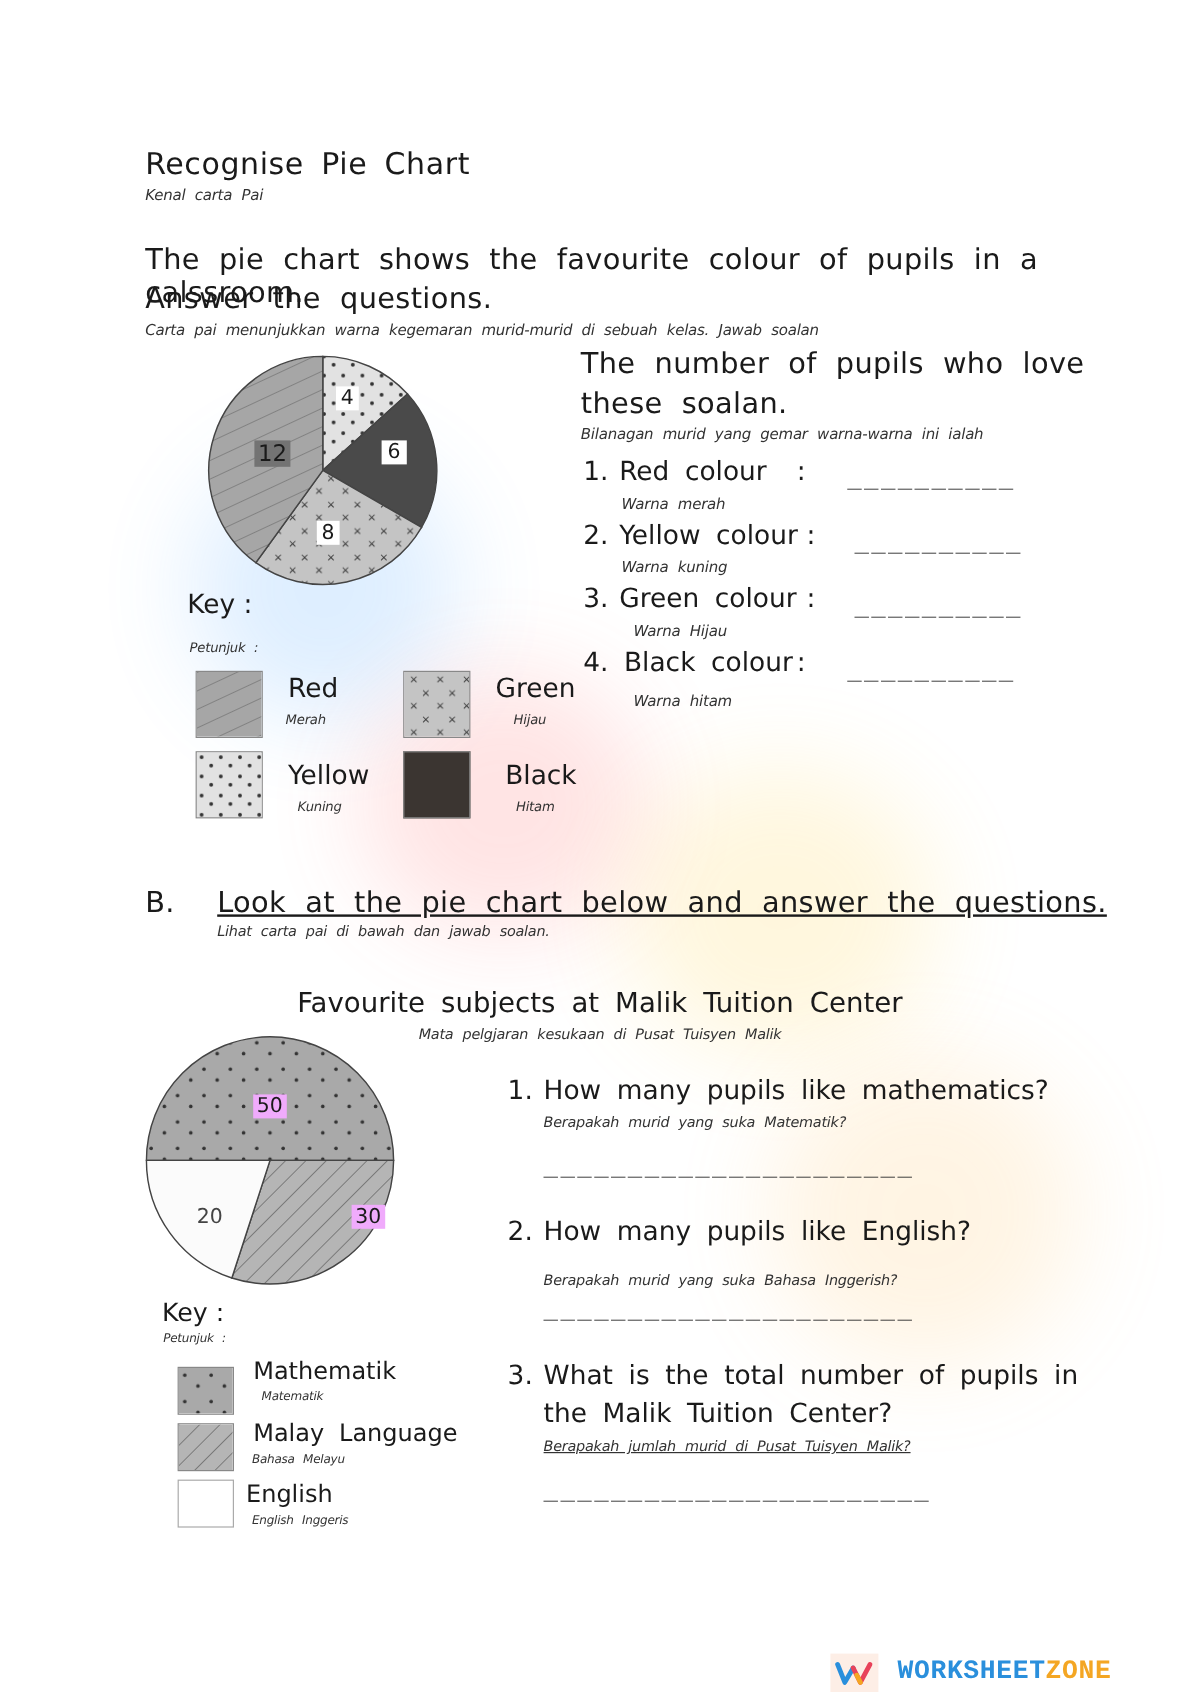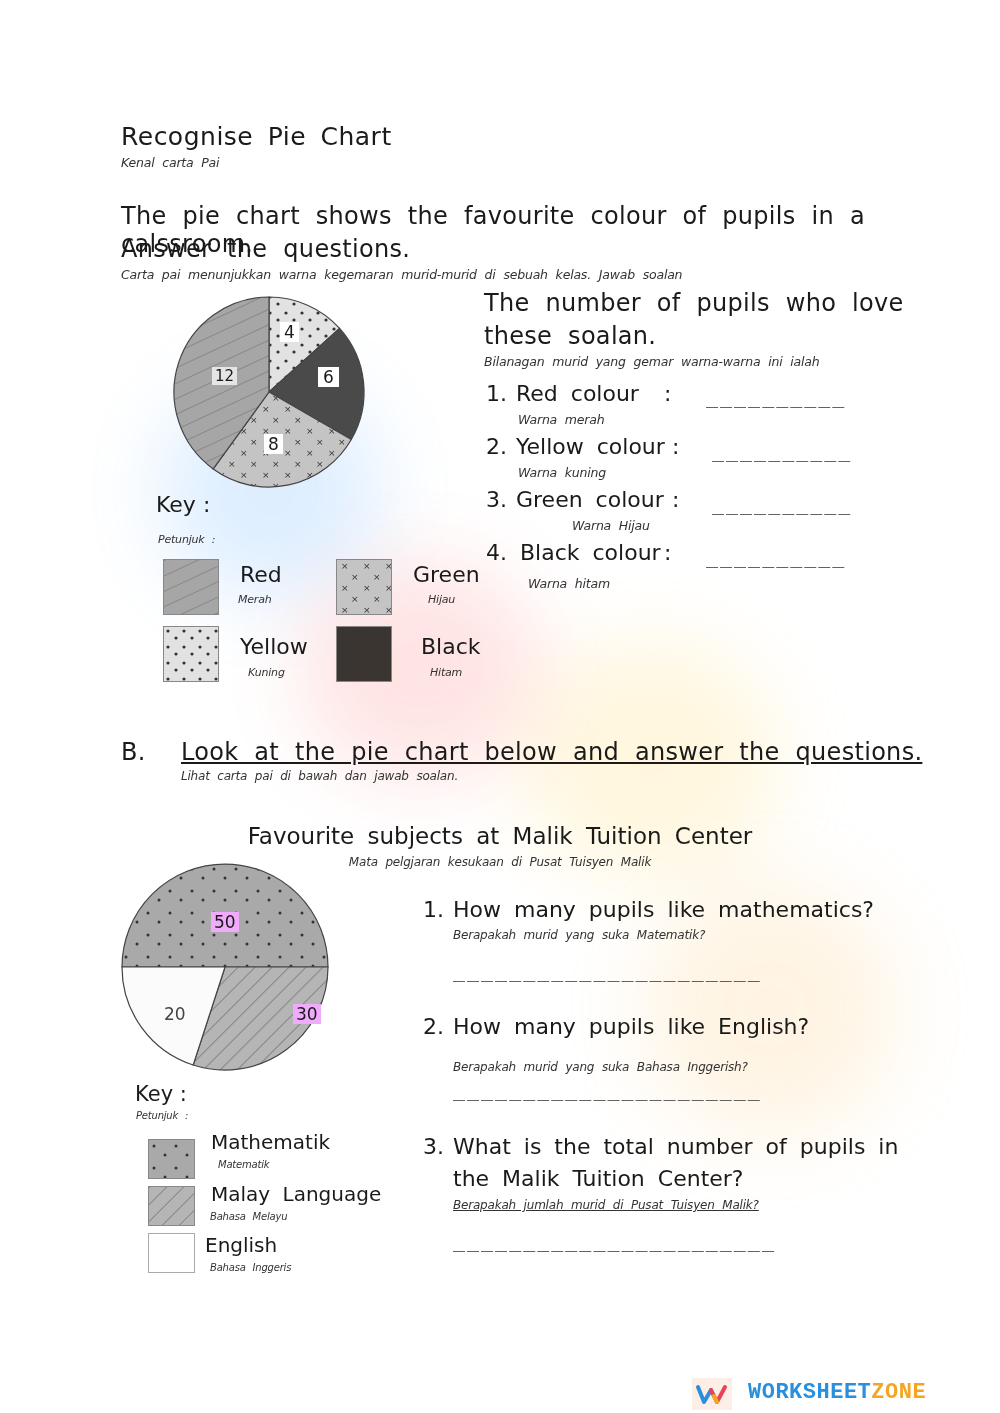--- a/index.html
+++ b/index.html
@@ -65,21 +65,21 @@
 
   <path d="M99,99 L169.6,35.4 A95,95 0 0 1 181.3,146.5 Z" fill="#4a4a4a" stroke="#444" stroke-width="1.2"></path>
 
   <path d="M99,99 L181.3,146.5 A95,95 0 0 1 43.2,175.9 Z" fill="url(#cross)" stroke="#444" stroke-width="1.2"></path>
 
   <path d="M99,99 L43.2,175.9 A95,95 0 0 1 99,4 Z" fill="url(#diag)" stroke="#444" stroke-width="1.2"></path>
 </svg>
 <div class="abs" style="left:280px;top:322px;background:#fff;padding:0 4px;font-size:17px;">4</div>
 <div class="abs" style="left:318px;top:367px;background:#fff;padding:0 5px;font-size:17px;">6</div>
 <div class="abs" style="left:264px;top:434px;background:#fff;padding:0 4px;font-size:17px;">8</div>
-<div class="abs" style="left:212px;top:367px;background:#e5e5e5;padding:0 3px;font-size:15px;">12</div>
+<div class="abs" style="left:212px;top:367px;background:#737373;padding:0 3px;font-size:19px;">12</div>
 
 <div class="abs big" style="left:484px;top:289px;">The number of pupils who love</div>
 <div class="abs big" style="left:484px;top:322px;">these soalan.</div>
 <div class="abs it" style="left:484px;top:354px;">Bilanagan murid yang gemar warna-warna ini ialah</div>
 
 <div class="abs q" style="left:486px;top:381px;">1.</div>
 <div class="abs q" style="left:516px;top:381px;">Red colour</div>
 <div class="abs q" style="left:664px;top:381px;">:</div>
 <div class="abs dash" style="left:706px;top:384px;">__________</div>
 <div class="abs it" style="left:518px;top:412px;">Warna merah</div>
@@ -87,21 +87,21 @@
 <div class="abs q" style="left:486px;top:434px;">2.</div>
 <div class="abs q" style="left:516px;top:434px;">Yellow colour</div>
 <div class="abs q" style="left:672px;top:434px;">:</div>
 <div class="abs dash" style="left:712px;top:438px;">__________</div>
 <div class="abs it" style="left:518px;top:465px;">Warna kuning</div>
 
 <div class="abs q" style="left:486px;top:487px;">3.</div>
 <div class="abs q" style="left:516px;top:487px;">Green colour</div>
 <div class="abs q" style="left:672px;top:487px;">:</div>
 <div class="abs dash" style="left:712px;top:491px;">__________</div>
-<div class="abs it" style="left:528px;top:518px;margin-left:44px;">Warna Hijau</div>
+<div class="abs it" style="left:528px;top:518px;">Warna Hijau</div>
 
 <div class="abs q" style="left:486px;top:540px;">4.</div>
 <div class="abs q" style="left:520px;top:540px;">Black colour</div>
 <div class="abs q" style="left:664px;top:540px;">:</div>
 <div class="abs dash" style="left:706px;top:544px;">__________</div>
 <div class="abs it" style="left:528px;top:576px;">Warna hitam</div>
 
 <div class="abs" style="left:156px;top:492px;font-size:22px;">Key :</div>
 <div class="abs it" style="left:158px;top:533px;font-size:11px;">Petunjuk :</div>
 
@@ -154,21 +154,21 @@
 <div class="abs it" style="left:218px;top:1159px;font-size:10px;">Matematik</div>
 
 <svg class="swatch" style="left:148px;top:1186px;" width="45" height="38">
     <rect width="45" height="38" fill="url(#diag2)"></rect>
   </svg>
 <div class="abs" style="left:211px;top:1182px;font-size:20px;word-spacing:6px;">Malay Language</div>
 <div class="abs it" style="left:210px;top:1211px;font-size:10px;">Bahasa Melayu</div>
 
 <div class="swatch" style="left:148px;top:1233px;width:45px;height:38px;background:#fff;border-color:#aaa;"></div>
 <div class="abs" style="left:205px;top:1233px;font-size:20px;">English</div>
-<div class="abs it" style="left:210px;top:1262px;font-size:10px;">Bahasa Inggeris</div>
+<div class="abs it" style="left:210px;top:1262px;font-size:10px;">English Inggeris</div>
 
 <div class="abs q" style="left:423px;top:897px;">1.</div>
 <div class="abs q" style="left:453px;top:897px;">How many pupils like mathematics?</div>
 <div class="abs it" style="left:453px;top:928px;font-size:12px;">Berapakah murid yang suka Matematik?</div>
 <div class="abs dash" style="left:453px;top:958px;">______________________</div>
 
 <div class="abs q" style="left:423px;top:1014px;">2.</div>
 <div class="abs q" style="left:453px;top:1014px;">How many pupils like English?</div>
 <div class="abs it" style="left:453px;top:1060px;font-size:12px;">Berapakah murid yang suka Bahasa Inggerish?</div>
 <div class="abs dash" style="left:453px;top:1077px;">______________________</div>

